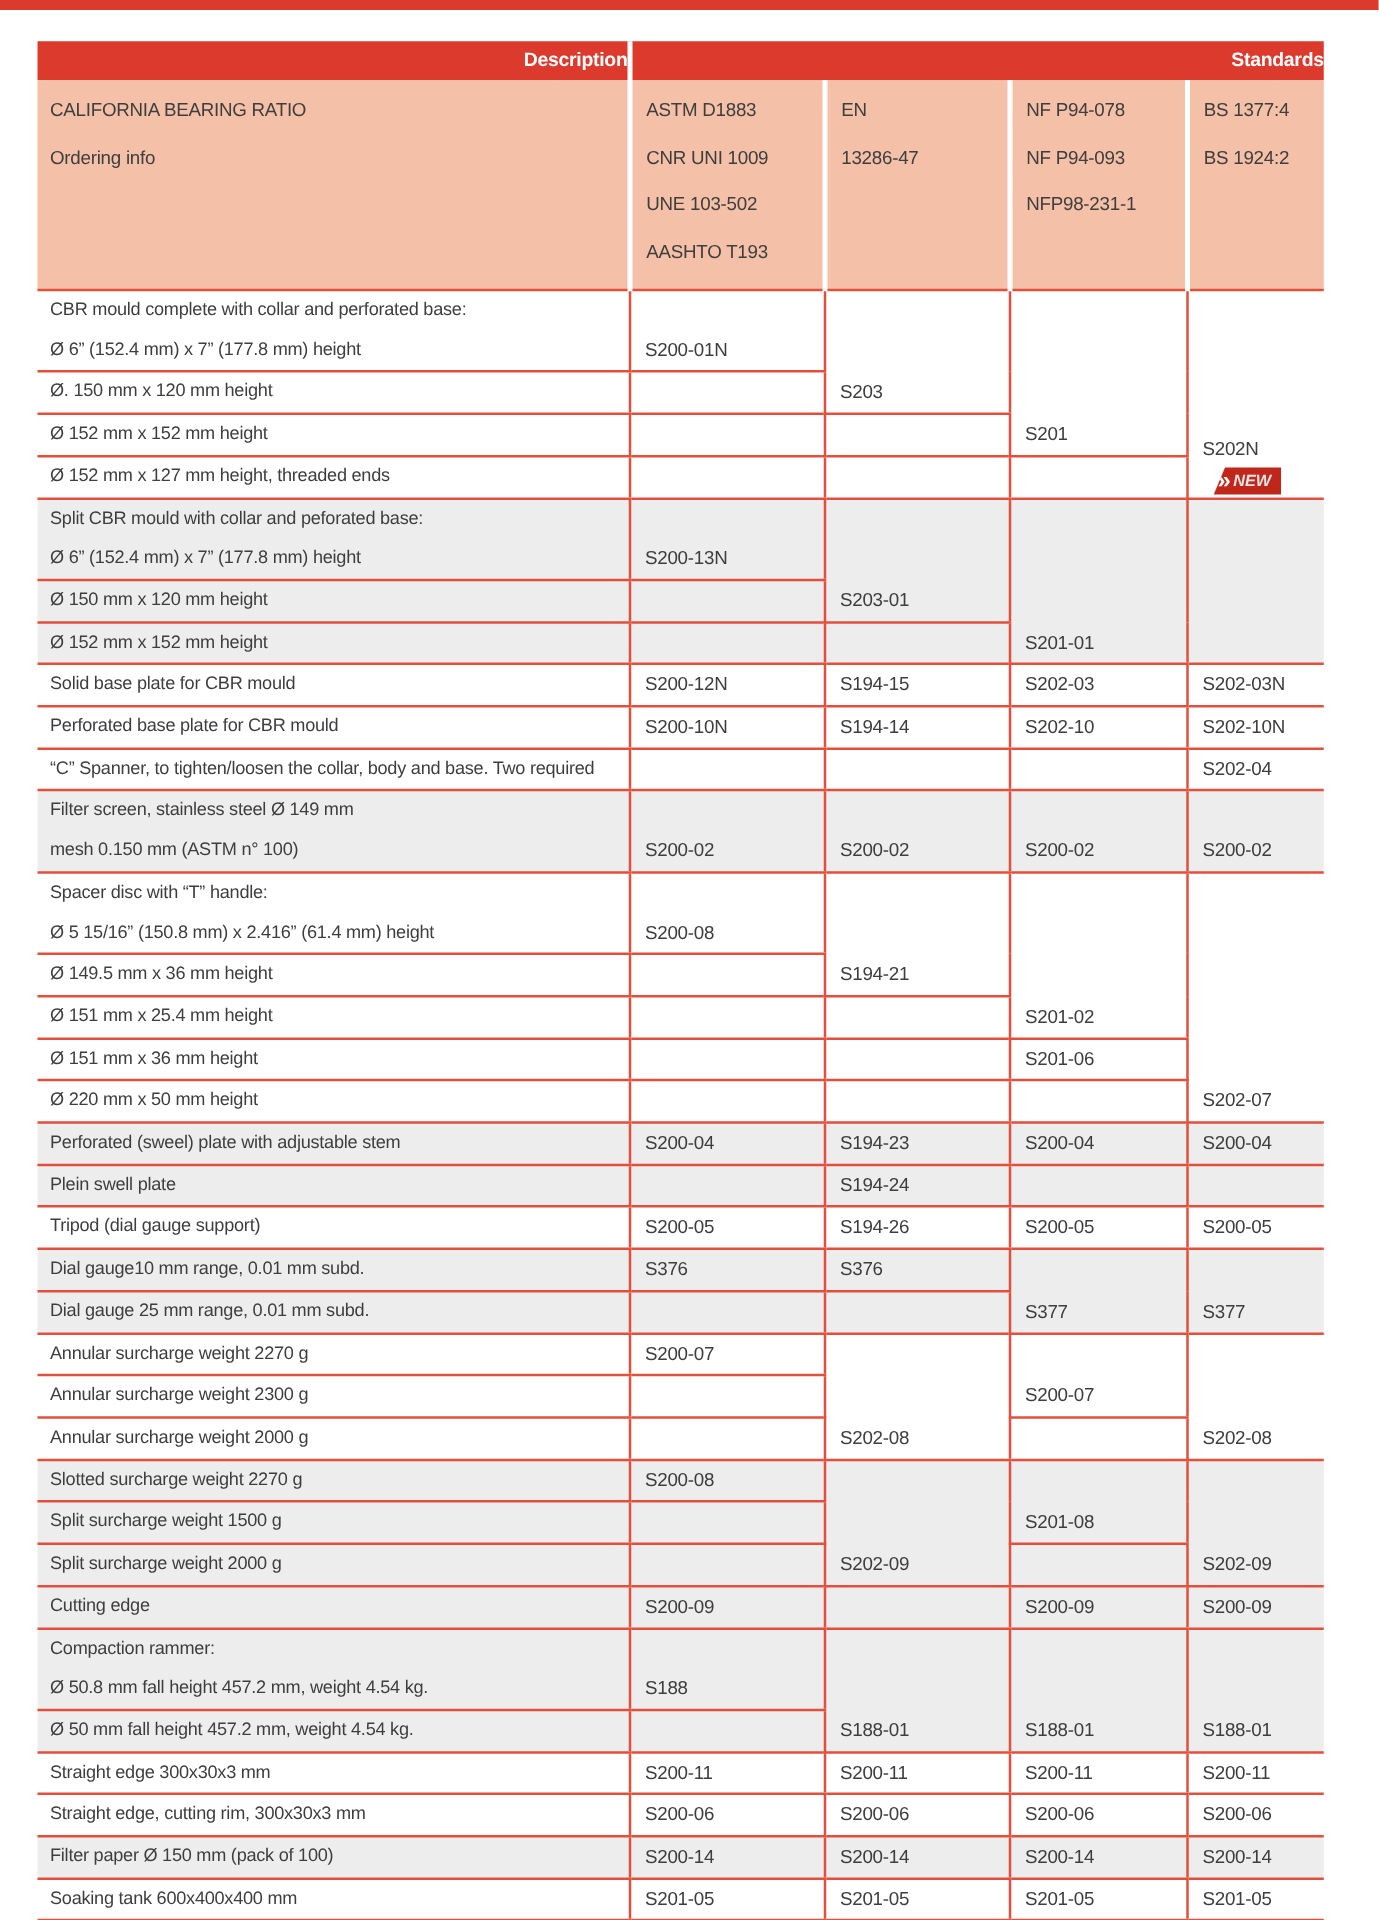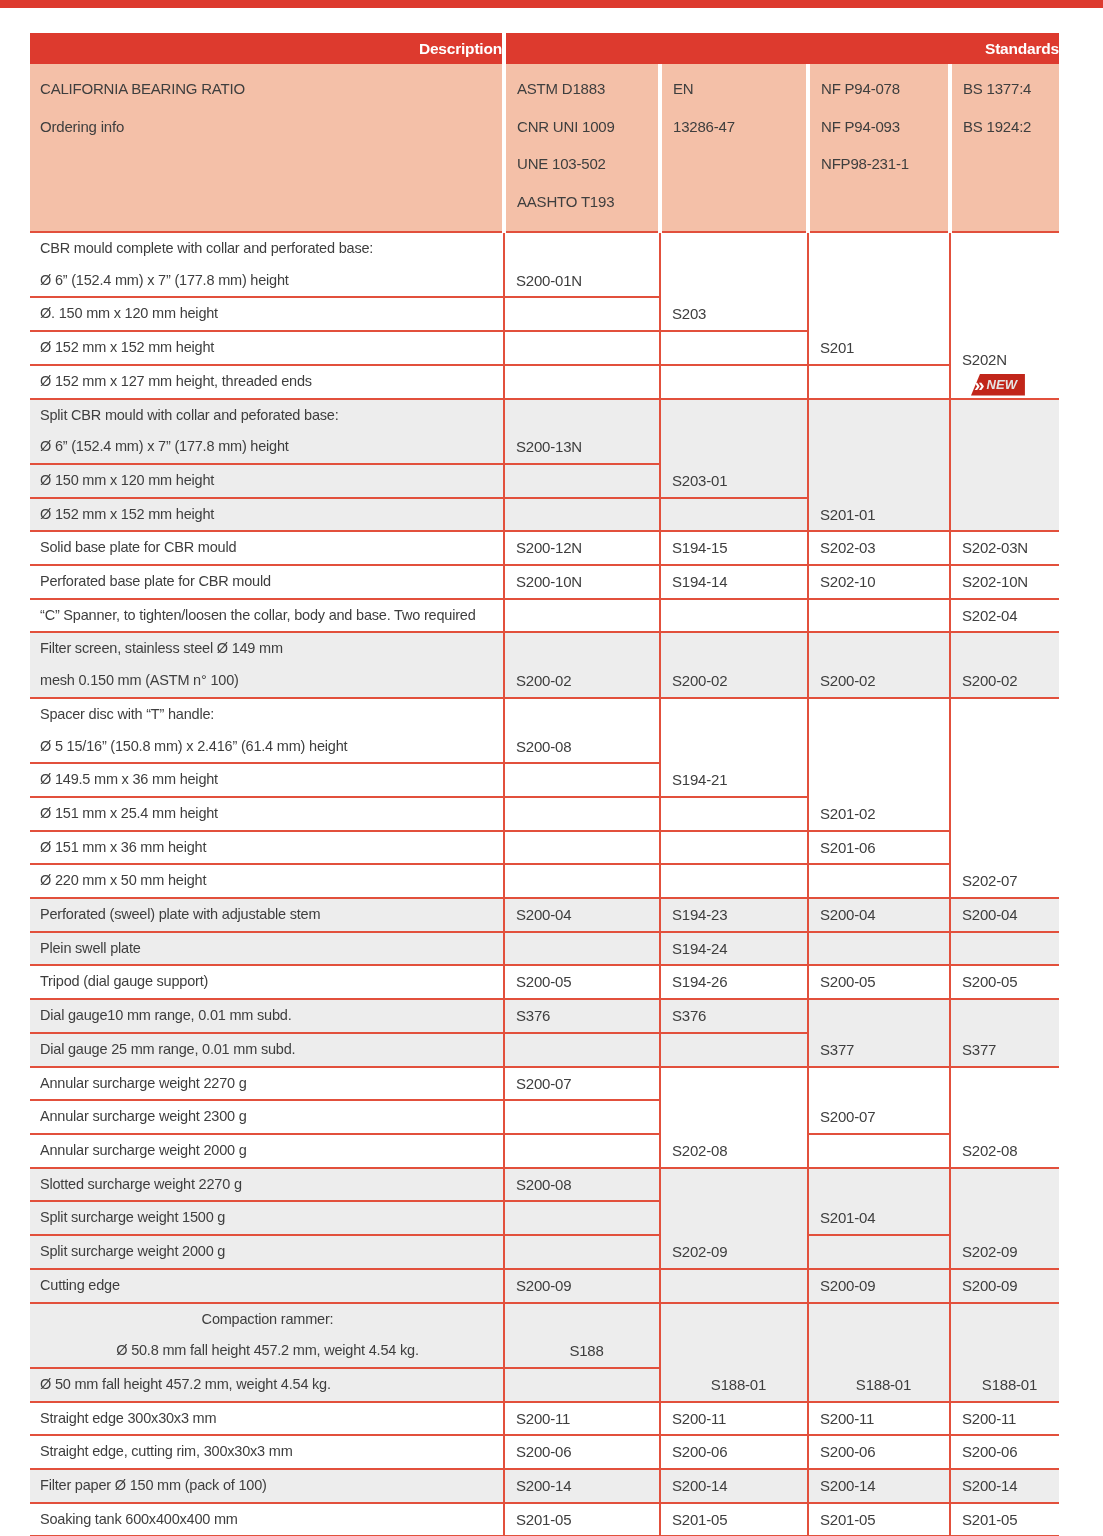--- a/index.html
+++ b/index.html
@@ -348,21 +348,21 @@
         </td>
         <td class="code-cell col-astm"><span class="code-text"></span></td>
         <td class="code-cell col-nf"><span class="code-text"></span></td>
       </tr>
       <tr class="row-gray" style="height: 31.7px;">
         <td class="desc-cell">
           <div class="desc-line">Slotted surcharge weight 2270 g</div>
         </td>
         <td class="code-cell col-astm"><span class="code-text">S200-08</span></td>
         <td class="code-cell col-en" rowspan="3"><span class="code-text">S202-09</span></td>
-        <td class="code-cell col-nf" rowspan="2"><span class="code-text">S201-04</span></td>
+        <td class="code-cell col-nf" rowspan="2"><span class="code-text">S201-08</span></td>
         <td class="code-cell col-bs" rowspan="3"><span class="code-text">S202-09</span></td>
       </tr>
       <tr class="row-gray" style="height: 31.7px;">
         <td class="desc-cell">
           <div class="desc-line">Split surcharge weight 1500 g</div>
         </td>
         <td class="code-cell col-astm"><span class="code-text"></span></td>
       </tr>
       <tr class="row-gray" style="height: 31.7px;">
         <td class="desc-cell">
@@ -373,21 +373,21 @@
       </tr>
       <tr class="row-gray" style="height: 31.7px;">
         <td class="desc-cell">
           <div class="desc-line">Cutting edge</div>
         </td>
         <td class="code-cell col-astm"><span class="code-text">S200-09</span></td>
         <td class="code-cell col-en"><span class="code-text"></span></td>
         <td class="code-cell col-nf"><span class="code-text">S200-09</span></td>
         <td class="code-cell col-bs"><span class="code-text">S200-09</span></td>
       </tr>
-      <tr class="row-gray" style="height: 63.4px; text-align: center;">
+      <tr class="row-gray" style="height: 63.4px;">
         <td class="desc-cell">
           <div class="desc-line">Compaction rammer:</div>
           <div class="desc-line">Ø 50.8 mm fall height 457.2 mm, weight 4.54 kg.</div>
         </td>
         <td class="code-cell col-astm"><span class="code-text">S188</span></td>
         <td class="code-cell col-en" rowspan="2"><span class="code-text">S188-01</span></td>
         <td class="code-cell col-nf" rowspan="2"><span class="code-text">S188-01</span></td>
         <td class="code-cell col-bs" rowspan="2"><span class="code-text">S188-01</span></td>
       </tr>
       <tr class="row-gray" style="height: 31.7px;">

